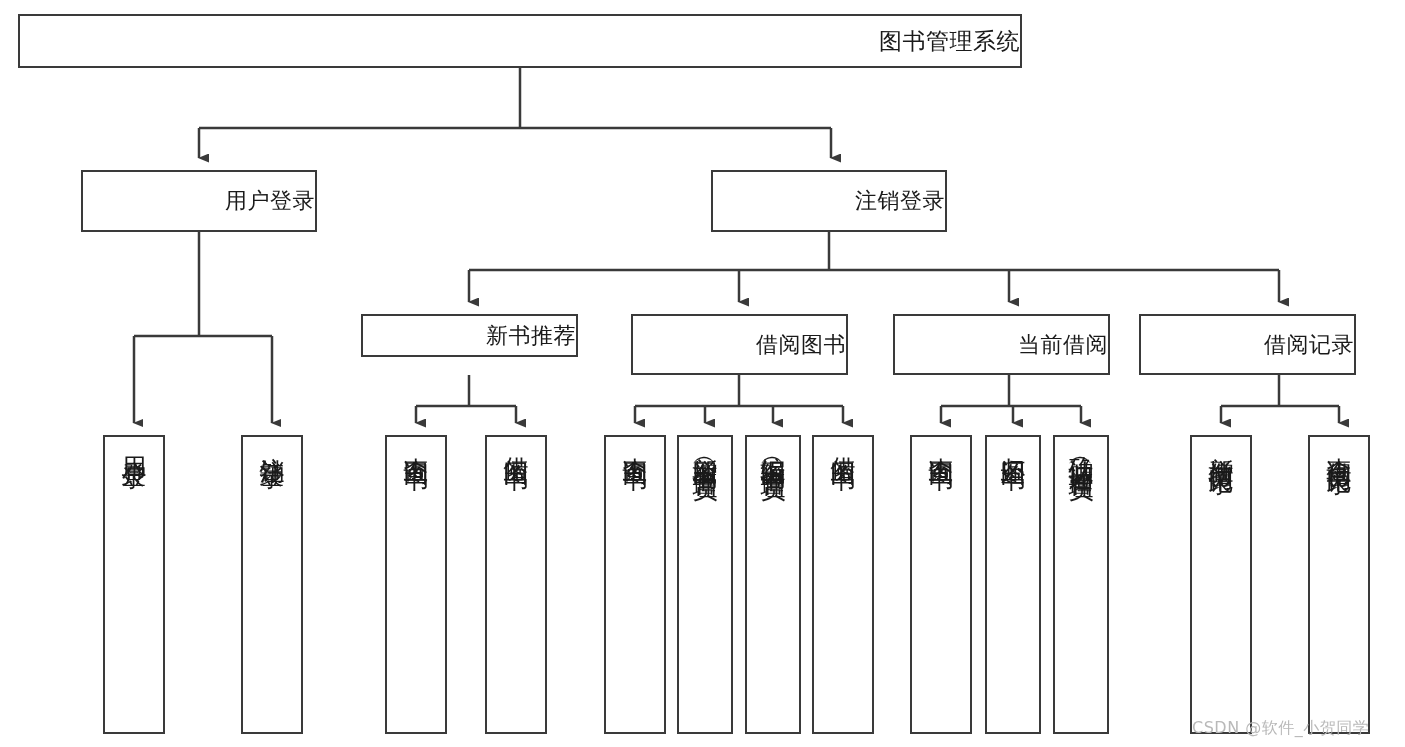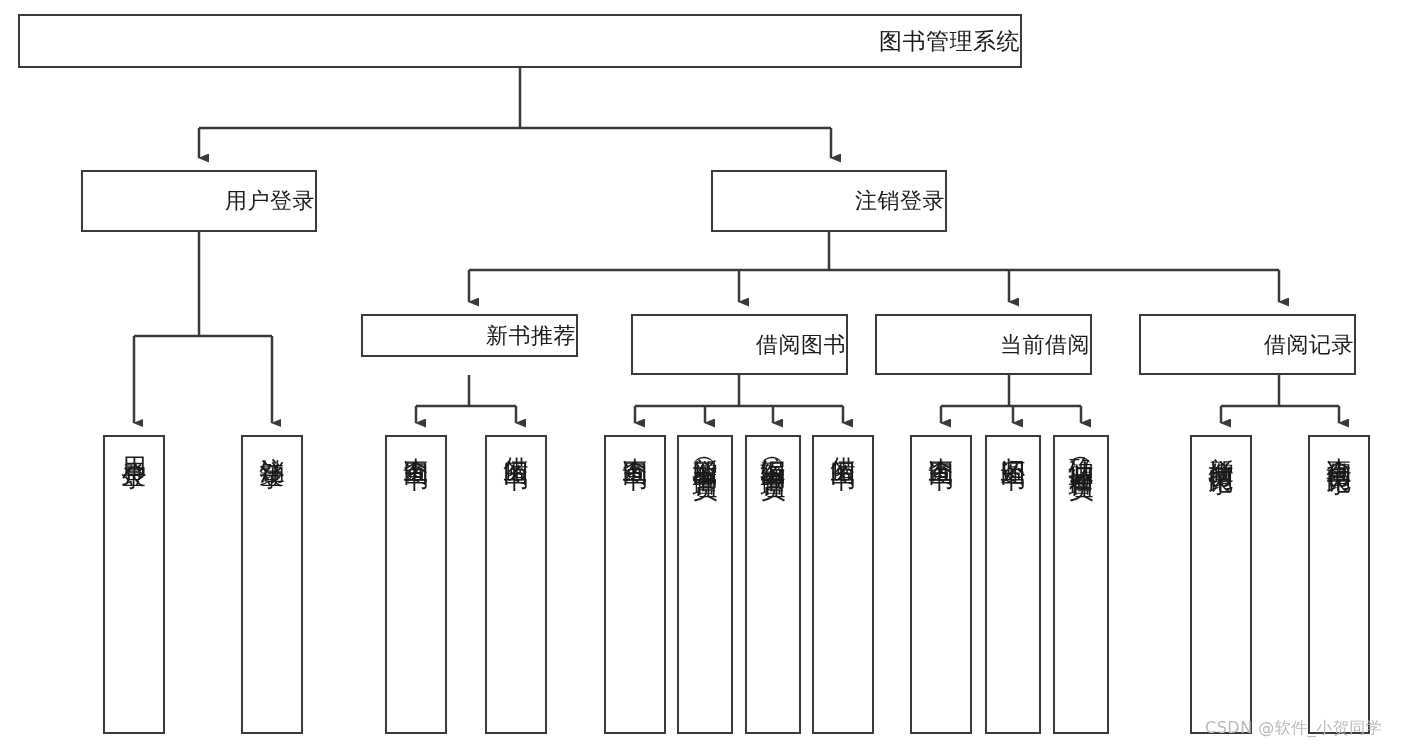--- a/index.html
+++ b/index.html
@@ -153,21 +153,21 @@
   <div class="node horizontal" style="left:711px; top:170px; width:236px; height:62px;">
     <span class="node-label">注销登录</span>
   </div>
 
   <div class="node horizontal" style="left:361px; top:314px; width:217px; height:43px;">
     <span class="node-label">新书推荐</span>
   </div>
   <div class="node horizontal" style="left:631px; top:314px; width:217px; height:61px;">
     <span class="node-label">借阅图书</span>
   </div>
-  <div class="node horizontal" style="left:875px; top:314px; width:217px; height:61px;">
+  <div class="node horizontal" style="left:893px; top:314px; width:217px; height:61px;">
     <span class="node-label">当前借阅</span>
   </div>
   <div class="node horizontal" style="left:1139px; top:314px; width:217px; height:61px;">
     <span class="node-label">借阅记录</span>
   </div>
 
   <div class="node vertical" style="left:103px; top:435px; width:62px; height:299px;">
     <span class="node-label">用户登录</span>
   </div>
   <div class="node vertical" style="left:241px; top:435px; width:62px; height:299px;">
@@ -204,15 +204,15 @@
     <span class="node-label">确认归还（管理员）</span>
   </div>
 
   <div class="node vertical" style="left:1190px; top:435px; width:62px; height:299px;">
     <span class="node-label">新增借阅记录</span>
   </div>
   <div class="node vertical" style="left:1308px; top:435px; width:62px; height:299px;">
     <span class="node-label">查询借阅记录</span>
   </div>
 
-  <div class="watermark" style="left:1192px; top:718px;padding-left:13px;">CSDN @软件_小贺同学</div>
+  <div class="watermark" style="left:1192px; top:718px;">CSDN @软件_小贺同学</div>
 
 </div>
 
 </body></html>

